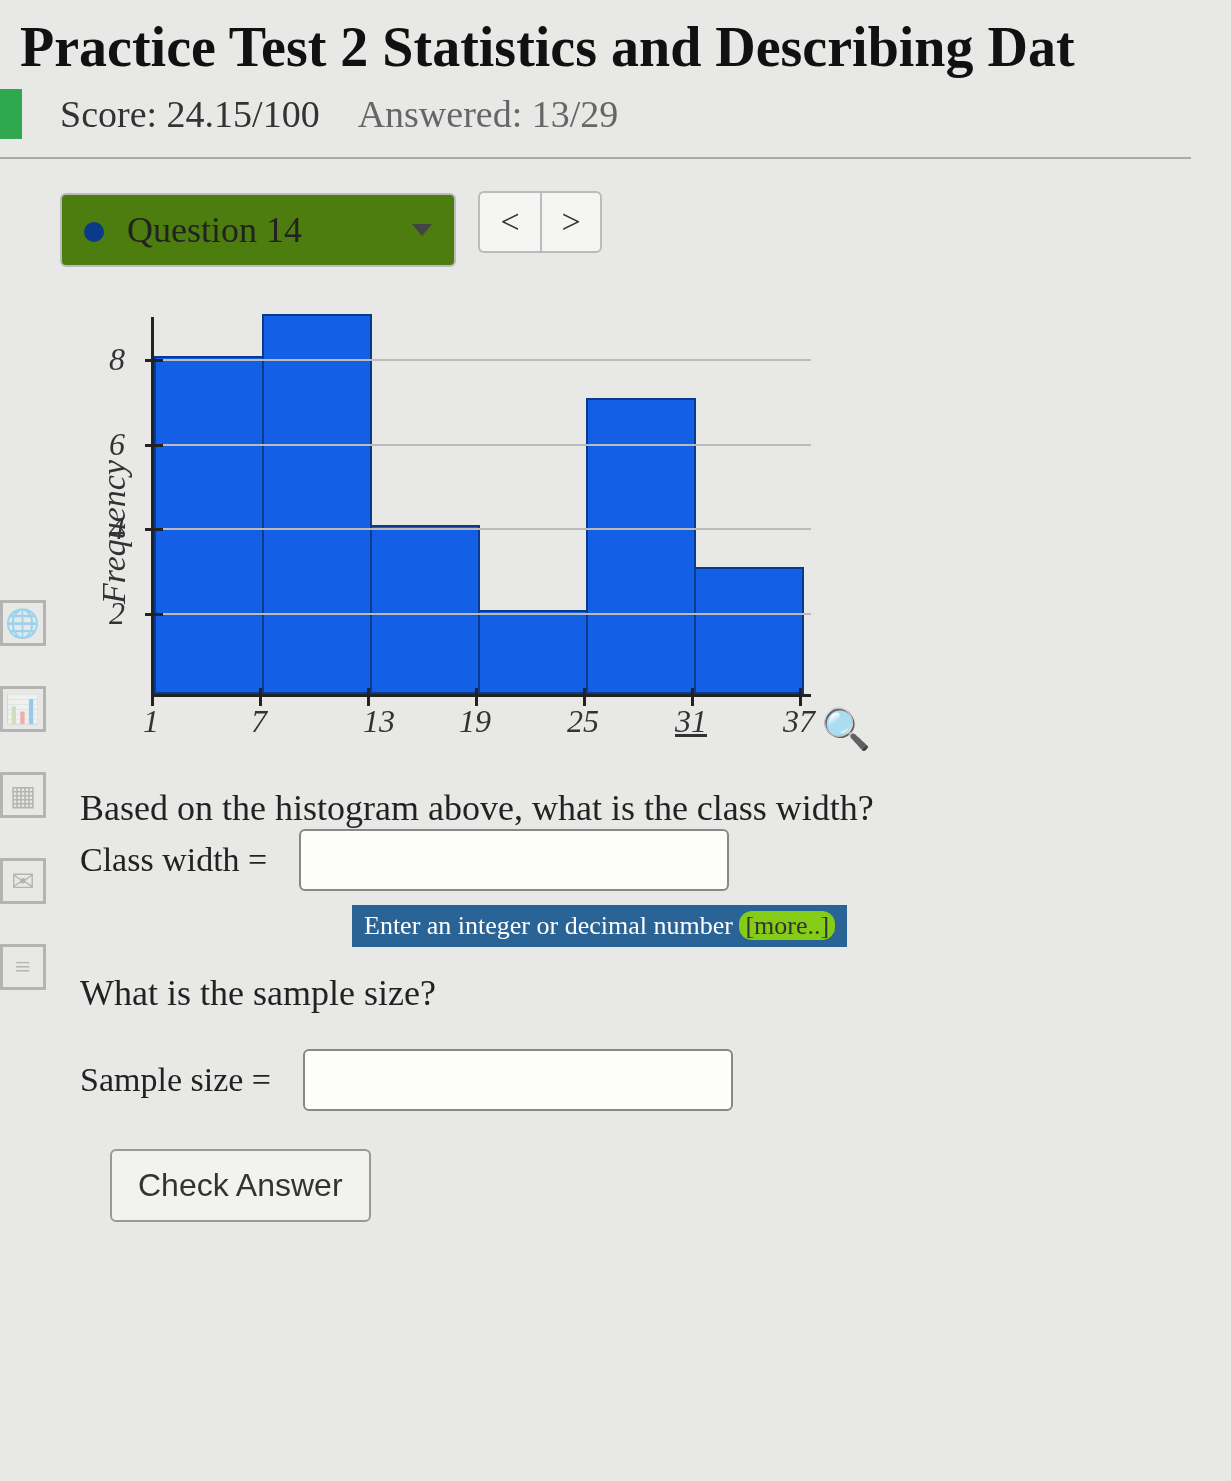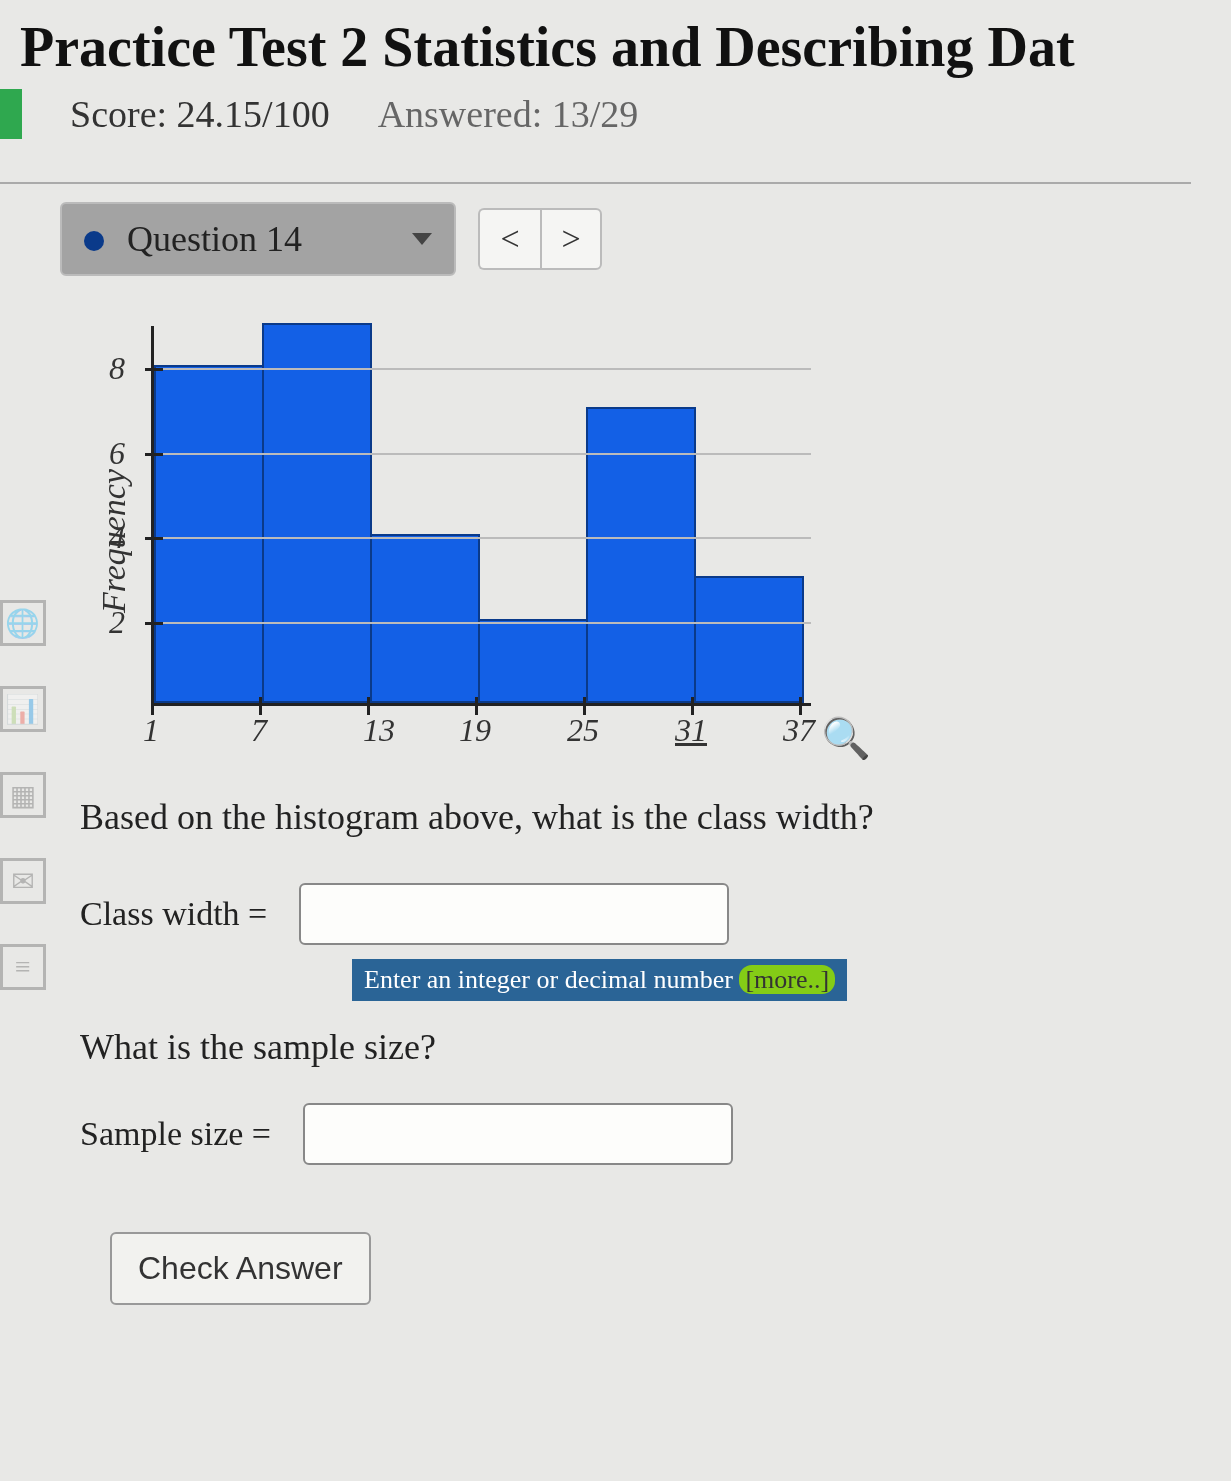--- a/index.html
+++ b/index.html
@@ -17,22 +17,22 @@
   .page-title {
     font-size: 56px;
     font-weight: bold;
     color: #111;
     padding: 15px 0 10px 20px;
     white-space: nowrap;
   }
   .score-row {
     display: flex;
     align-items: center;
-    gap: 48px;
-    padding: 0 0 43px 0;
+    gap: 38px;
+    padding: 0 0 18px 0;
     font-size: 38px;
     color: #444;
   }
   .green-tab {
     width: 22px;
     height: 50px;
     background: #2fa84f;
     margin-right: 0;
   }
   .score-text { color: #333; }
@@ -49,24 +49,25 @@
     padding: 0 0 0 60px;
     margin-bottom: 50px;
   }
   .question-dropdown {
     display: flex;
     align-items: center;
     gap: 110px;
     border: 2px solid #bbb;
     border-radius: 6px;
     padding: 14px 22px;
-    background: #a3a3a3;
+    background: #4d7c0f;
     font-size: 36px;
     color: #222;
     cursor: pointer;
+    margin-top: 16px;
   }
   .blue-dot {
     width: 20px;
     height: 20px;
     border-radius: 50%;
     background: #0a3a8a;
     display: inline-block;
     margin-right: 14px;
   }
   .chevron-down {
@@ -185,21 +186,21 @@
     font-size: 40px;
     color: #555;
   }
 
   
   .question-block {
     padding: 0 60px 0 80px;
     font-size: 36px;
     color: #222;
   }
-  .q-prompt { margin-bottom: 45px; }
+  .q-prompt { }
   .input-row {
     display: flex;
     align-items: center;
     gap: 32px;
     margin-bottom: 10px;
     font-size: 34px;
   }
   .answer-input {
     width: 430px;
     height: 62px;
@@ -222,21 +223,21 @@
   .hint .more { background: #84cc16; color: #333; padding: 0 6px; border-radius: 13px; }
   .q-prompt2 { margin-bottom: 35px; }
   .check-btn {
     border: 2px solid #999;
     background: #f2f2ef;
     font-size: 32px;
     color: #333;
     padding: 16px 26px;
     border-radius: 6px;
     cursor: pointer;
-    margin-top: 57px;
+    margin-top: 28px;
     margin-left: 30px;
   }
 
   
   .side-icons {
     position: fixed;
     left: 0;
     top: 600px;
     width: 50px;
     display: flex;

